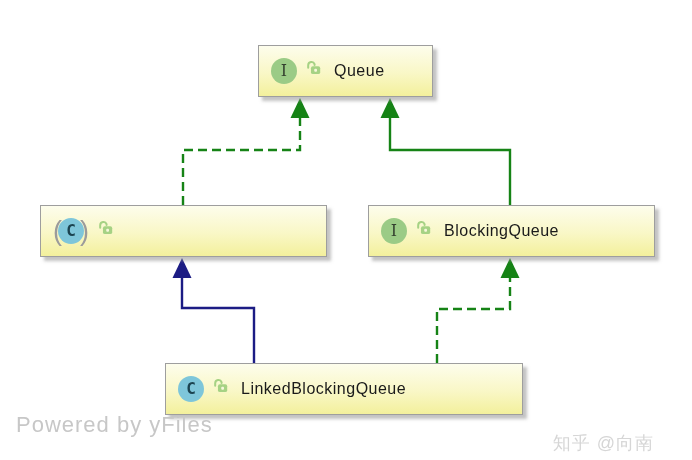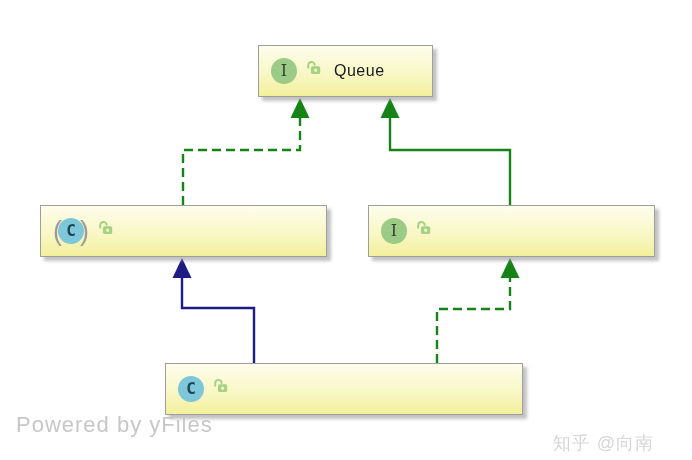--- a/index.html
+++ b/index.html
@@ -120,29 +120,31 @@
 
   <div class="class-node node-blocking-queue">
     <span class="type-icon iface">I</span>
     <span class="lock">
       <svg width="17" height="17" viewBox="0 0 16 16">
         <path d="M3 8.3 L3 5.9 A3.1 3.1 0 0 1 9 4.9 L9 5.7" fill="none" stroke="#a6d284" stroke-width="1.9" stroke-linecap="round"></path>
         <rect x="5.6" y="6.8" width="8.7" height="7.4" rx="1.8" fill="#a6d284"></rect>
         <rect x="8.7" y="9.2" width="2.6" height="2.8" rx="0.9" fill="#f7f7dc"></rect>
       </svg>
     </span>
+    <span class="node-label">BlockingQueue</span>
   </div>
 
   <div class="class-node node-linked-blocking-queue">
     <span class="type-icon cls">C</span>
     <span class="lock">
       <svg width="17" height="17" viewBox="0 0 16 16">
         <path d="M3 8.3 L3 5.9 A3.1 3.1 0 0 1 9 4.9 L9 5.7" fill="none" stroke="#a6d284" stroke-width="1.9" stroke-linecap="round"></path>
         <rect x="5.6" y="6.8" width="8.7" height="7.4" rx="1.8" fill="#a6d284"></rect>
         <rect x="8.7" y="9.2" width="2.6" height="2.8" rx="0.9" fill="#f7f7dc"></rect>
       </svg>
     </span>
+    <span class="node-label">LinkedBlockingQueue</span>
   </div>
 
   <div class="powered-by">Powered by yFiles</div>
   <div class="watermark">知乎 @向南</div>
 
 </div>
 
 </body></html>

